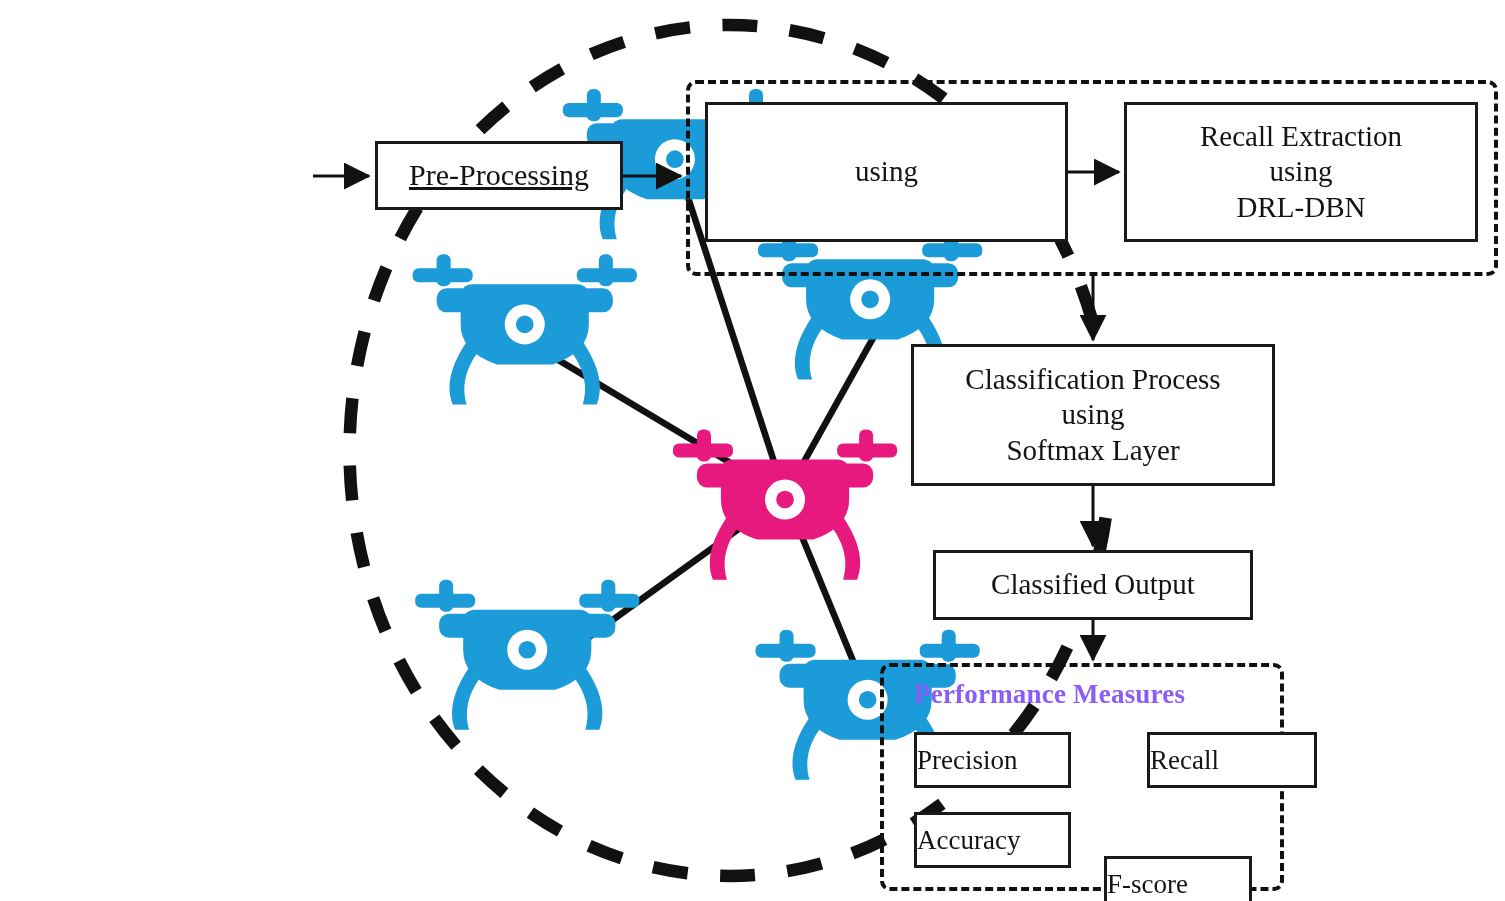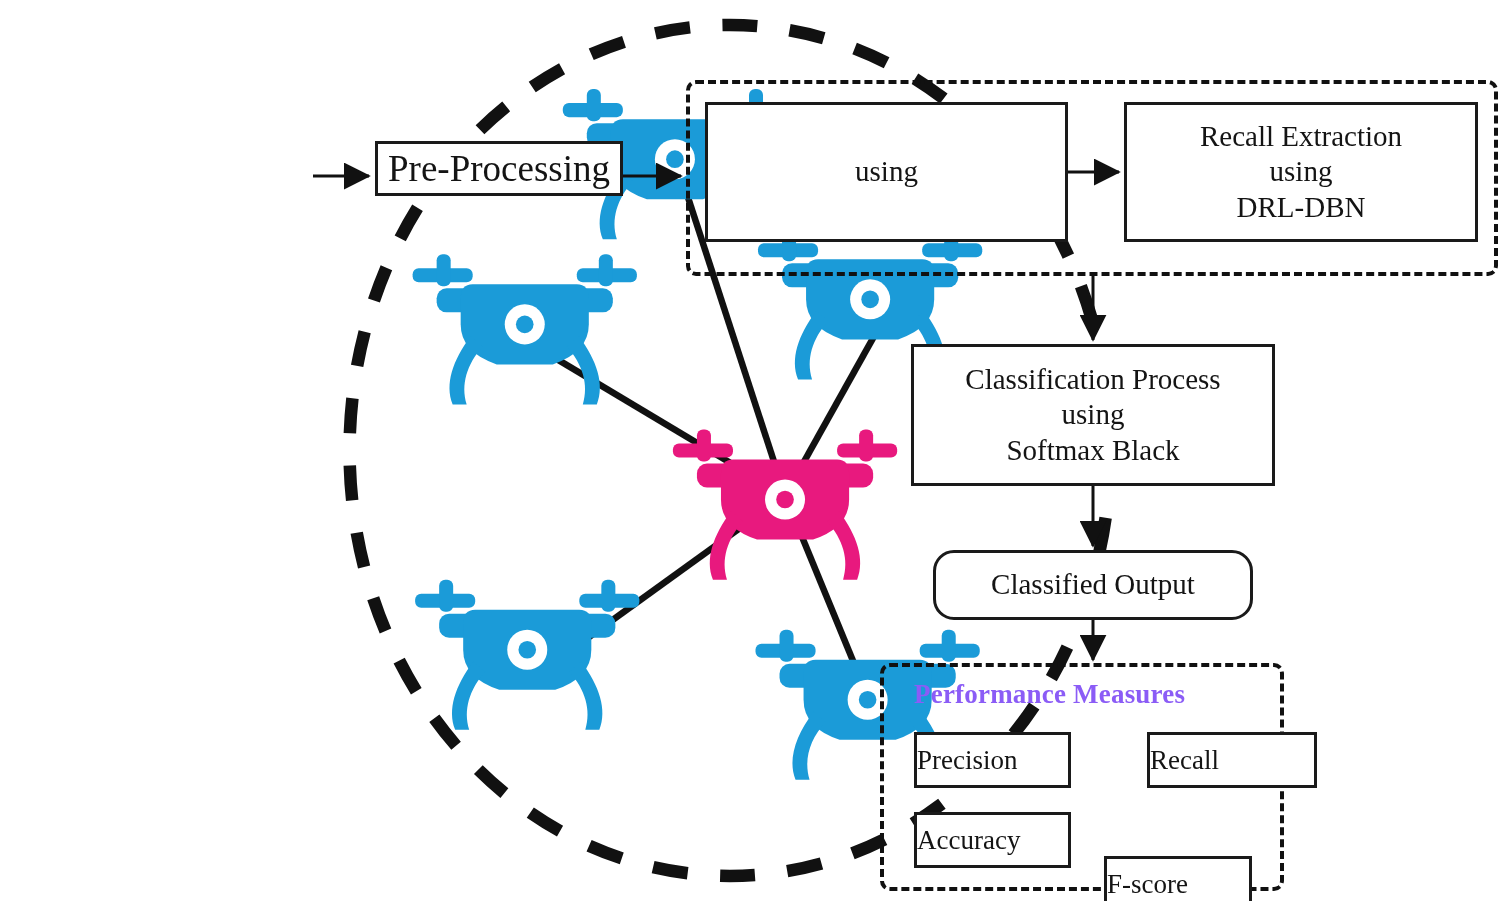--- a/index.html
+++ b/index.html
@@ -31,25 +31,25 @@
   
   .dashbox{
     position:absolute;
     border:4px dashed #111111;
     border-radius:10px;
     background:transparent;
     box-sizing:border-box;
   }
 
   
-  #box-preprocessing{left:375px;top:141px;width:248px;height:55px;font-size:37px;}
+  #box-preprocessing{left:375px;top:141px;width:248px;height:69px;font-size:30px;text-decoration:underline;}
   #box-param-opt{left:705px;top:102px;width:363px;height:140px;font-size:29px;}
   #box-feature-ext{left:1124px;top:102px;width:354px;height:140px;font-size:29px;}
   #box-classification{left:911px;top:344px;width:364px;height:142px;font-size:29px;}
-  #box-classified-output{left:933px;top:550px;width:320px;height:70px;font-size:29px;border-radius:21px;}
+  #box-classified-output{left:933px;top:550px;width:320px;height:70px;font-size:29px;}
 
   #dash-optimization{left:686px;top:80px;width:812px;height:196px;}
   #dash-performance{left:880px;top:663px;width:404px;height:228px;}
 
   #perf-title{
     position:absolute;left:914px;top:679px;
     font-size:27px;font-weight:bold;letter-spacing:0.2px;
     color:#8b5cf6;white-space:nowrap;
   }
   .metric{
@@ -167,21 +167,21 @@
       <div>Recall Extraction</div>
       <div>using</div>
       <div>DRL-DBN</div>
     </div>
   </div>
 
   <div class="box" id="box-classification">
     <div class="lines">
       <div>Classification Process</div>
       <div>using</div>
-      <div>Softmax Black</div>
+      <div>Softmax Layer</div>
     </div>
   </div>
 
   <div class="box" id="box-classified-output">
     <div class="lines">
       <div>Classified Output</div>
     </div>
   </div>
 
   <div class="dashbox" id="dash-performance"></div>

